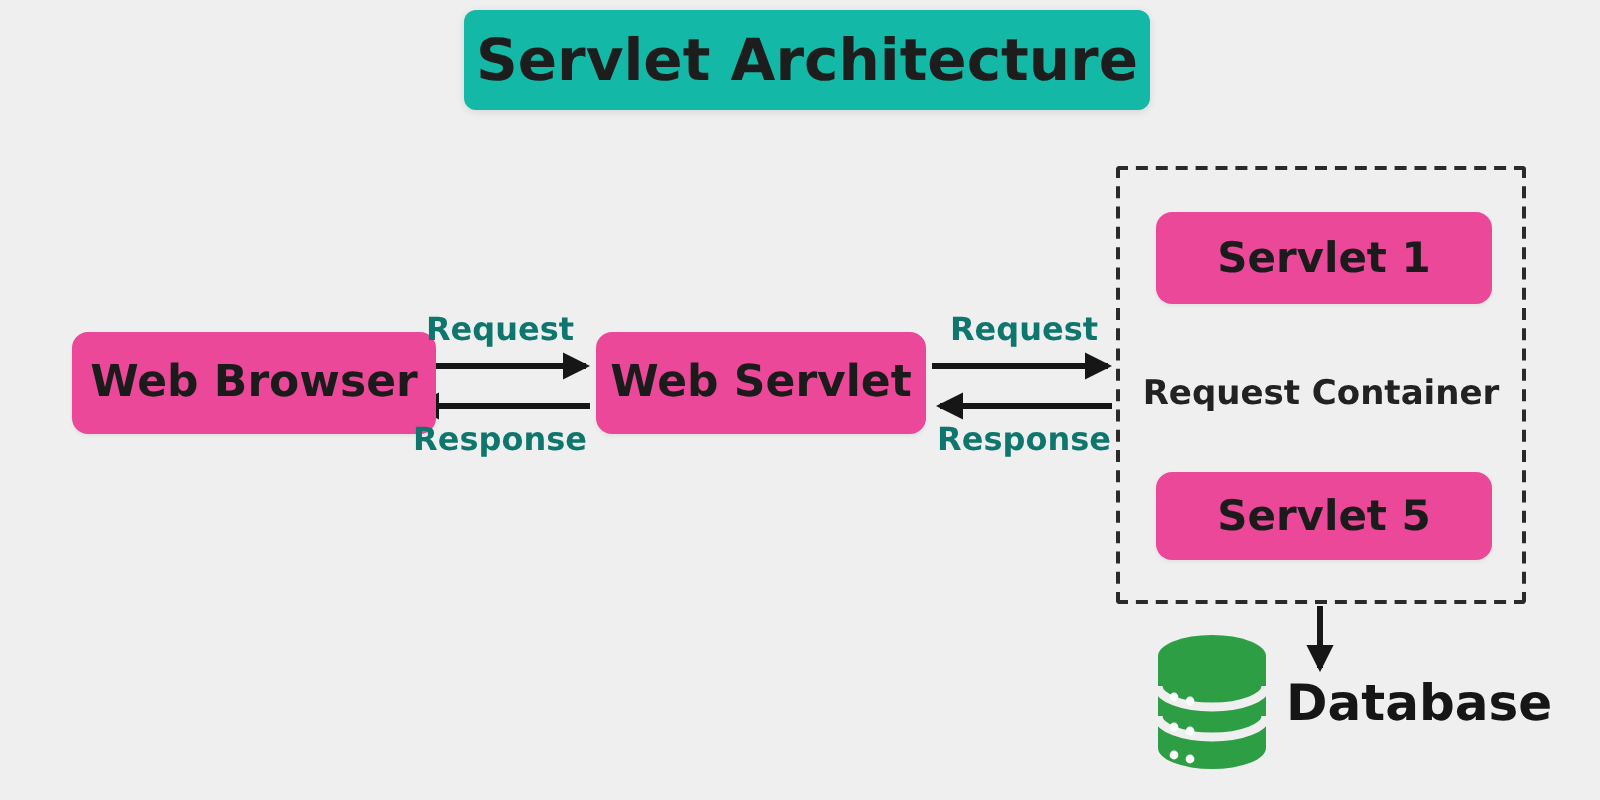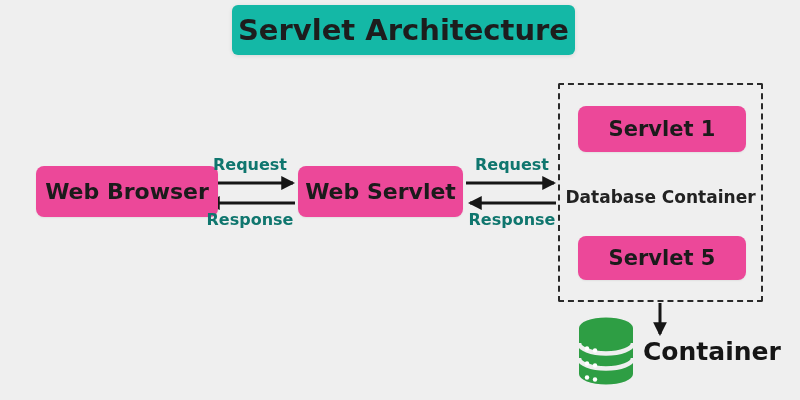--- a/index.html
+++ b/index.html
@@ -78,31 +78,31 @@
   <div class="node node-browser">Web Browser</div>
   <div class="node node-server">Web Servlet</div>
 
   <div class="edge-label lbl-req1">Request</div>
   <div class="edge-label lbl-res1">Response</div>
   <div class="edge-label lbl-req2">Request</div>
   <div class="edge-label lbl-res2">Response</div>
 
   <div class="container-box">
     <div class="node node-servlet1">Servlet 1</div>
-    <div class="container-label">Database Container</div>
+    <div class="container-label">Request Container</div>
     <div class="node node-servlet2">Servlet 5</div>
   </div>
 
   <svg class="db-icon" width="58" height="70" viewBox="0 0 58 70">
     <ellipse cx="29" cy="11" rx="27" ry="10.5" fill="#2e9e44"></ellipse>
     <path d="M2,11 V57 a27,10.5 0 0,0 54,0 V11 Z" fill="#2e9e44"></path>
     <path d="M2,26 a27,10.5 0 0,0 54,0" stroke="#efefef" stroke-width="4.5" fill="none"></path>
     <path d="M2,41 a27,10.5 0 0,0 54,0" stroke="#efefef" stroke-width="4.5" fill="none"></path>
     <circle cx="10" cy="31.5" r="2.2" fill="#ffffff"></circle>
     <circle cx="18" cy="33.5" r="2.2" fill="#ffffff"></circle>
     <circle cx="10" cy="46.5" r="2.2" fill="#ffffff"></circle>
     <circle cx="18" cy="48.5" r="2.2" fill="#ffffff"></circle>
     <circle cx="10" cy="60.5" r="2.2" fill="#ffffff"></circle>
     <circle cx="18" cy="62.5" r="2.2" fill="#ffffff"></circle>
   </svg>
-  <div class="db-label">Container</div>
+  <div class="db-label">Database</div>
 
 </div>
 
 </body></html>

